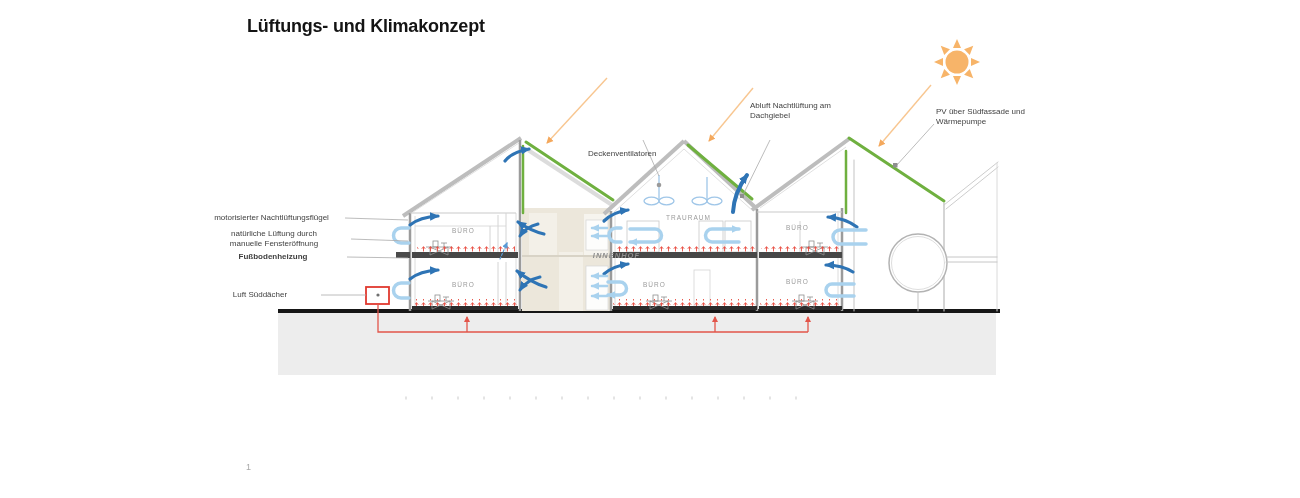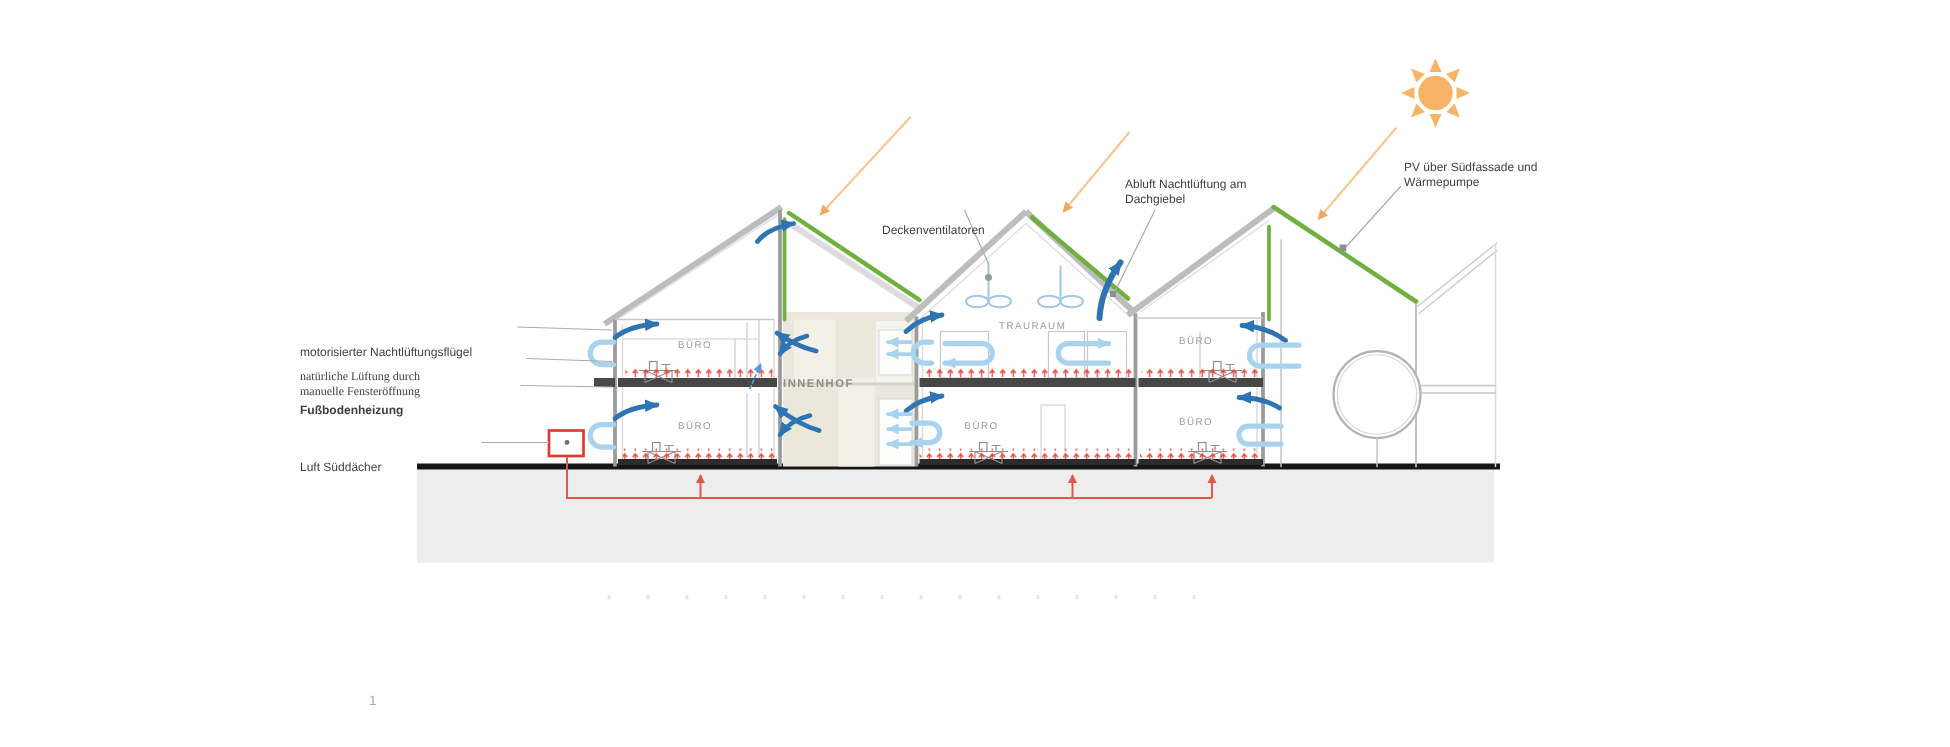--- a/index.html
+++ b/index.html
@@ -1,24 +1,24 @@
 <!DOCTYPE html>
 <html><head>
 <meta charset="utf-8">
 <style>
   html,body{margin:0;padding:0;background:#fff;}
   .canvas{position:relative;width:1300px;height:498px;background:#fff;overflow:hidden;
           font-family:"Liberation Sans","DejaVu Sans",sans-serif;}
   .drawing{position:absolute;left:0;top:0;}
   .title{position:absolute;left:247px;top:16px;font-size:18px;font-weight:bold;color:#141414;letter-spacing:-0.2px;}
   .ann{position:absolute;font-size:8px;color:#3f3f3f;line-height:10px;white-space:nowrap;}
-  .ann.r{text-align:left;white-space:normal;margin-top:17px;}
+  .ann.r{text-align:center;white-space:normal;}
   .room{position:absolute;font-size:6.5px;color:#9b9b9b;letter-spacing:1px;white-space:nowrap;}
-  .courtyard-label{position:absolute;left:522px;top:251px;width:88px;text-align:left;
-      font-size:7.5px;font-weight:bold;color:#8e8e8e;letter-spacing:1px;}
+  .courtyard-label{position:absolute;left:552px;top:251px;width:88px;text-align:right;
+      font-size:7.5px;font-weight:bold;color:#8e8e8e;letter-spacing:1px;font-style:italic;}
   .pagenum{position:absolute;left:246px;top:462px;font-size:9px;color:#a8a8a8;}
 </style>
 </head>
 <body>
 
 <div class="canvas">
 
 <svg class="drawing" width="1300" height="498" viewBox="0 0 1300 498">
   <defs>
     <marker id="mB" markerUnits="userSpaceOnUse" markerWidth="11" markerHeight="11" refX="8" refY="5" orient="auto">
@@ -240,36 +240,37 @@
     <line x1="347" y1="257" x2="408" y2="258"></line>
     <line x1="321" y1="295" x2="366" y2="295"></line>
     <line x1="643" y1="140" x2="659" y2="176"></line>
     <line x1="770" y1="140" x2="742" y2="197"></line>
     <line x1="934" y1="124" x2="896" y2="166"></line>
     <rect x="740" y="194" width="4" height="4" fill="#8f8f8f" stroke="none"></rect>
     <rect x="893" y="163" width="4.5" height="4.5" fill="#8f8f8f" stroke="none"></rect>
   </g>
 </svg>
 
+<div class="title">Lüftungs- und Klimakonzept</div>
 
 <div class="ann" style="left:588px;top:129px;margin-top:20px;">
   <span>Deckenventilatoren</span>
 </div>
-<div class="ann" style="left:750px;top:118px;">
+<div class="ann" style="left:750px;top:101px;">
   <span>Abluft Nachtlüftung am</span><br>
   <span>Dachgiebel</span>
 </div>
 <div class="ann" style="left:936px;top:107px;">
   <span>PV über Südfassade und</span><br>
   <span>Wärmepumpe</span>
 </div>
 <div class="ann r" style="left:200px;width:143px;top:213px;">
   <span>motorisierter Nachtlüftungsflügel</span>
 </div>
-<div class="ann r" style="left:200px;width:148px;top:229px;font-family:Liberation Serif, serif;">
+<div class="ann r" style="left:200px;width:148px;top:229px;">
   <span>natürliche Lüftung durch</span><br>
   <span>manuelle Fensteröffnung</span>
 </div>
 <div class="ann r" style="left:200px;width:146px;top:252px;font-weight:bold;">
   <span>Fußbodenheizung</span>
 </div>
 <div class="ann r" style="left:200px;width:120px;top:290px;">
   <span>Luft Süddächer</span>
 </div>
 

